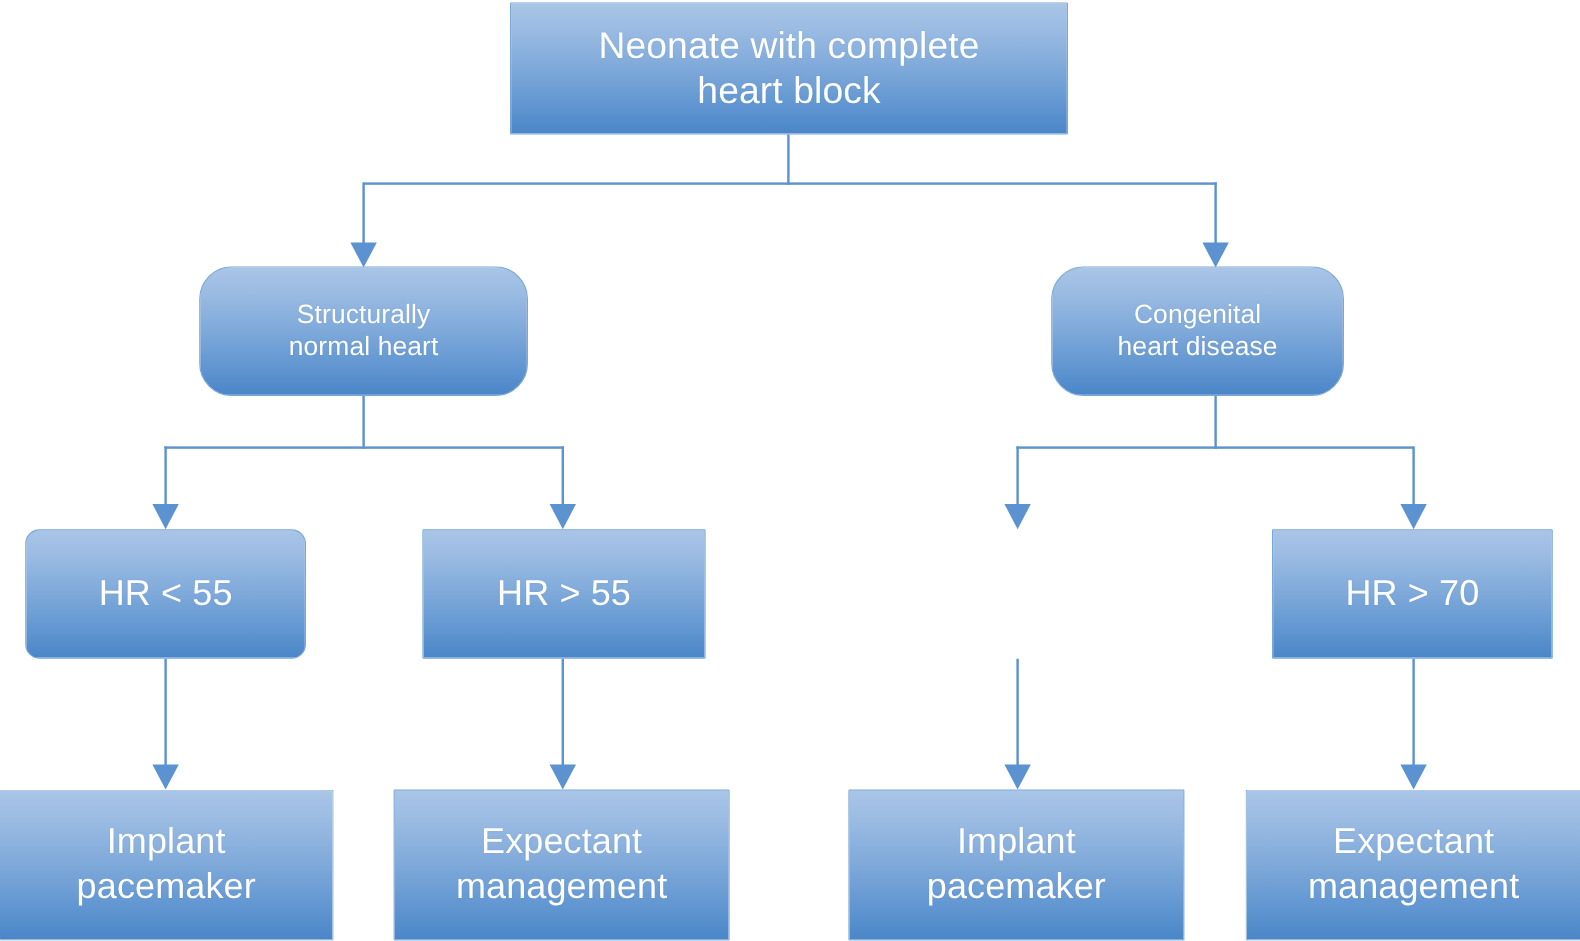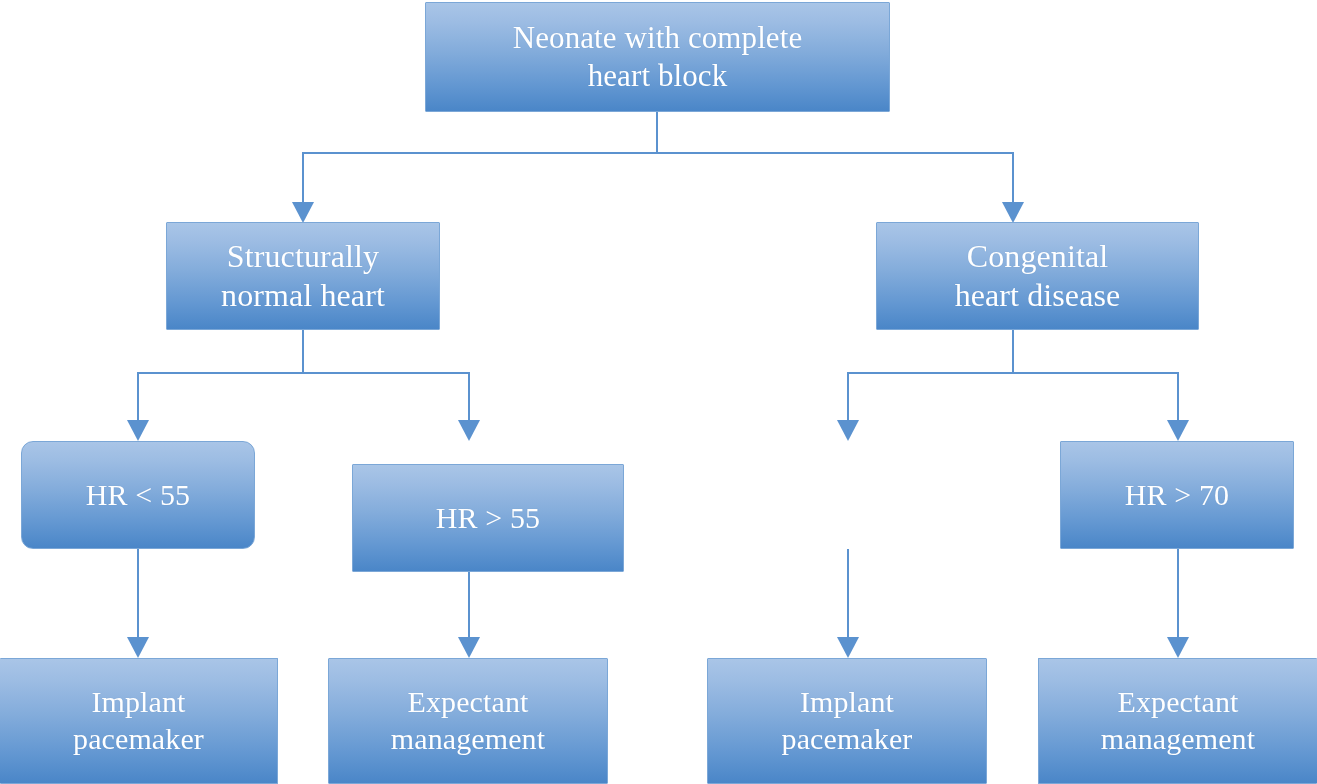--- a/index.html
+++ b/index.html
@@ -28,35 +28,34 @@
     align-items: center;
     justify-content: center;
     text-align: center;
     color: #ffffff;
     background: linear-gradient(to bottom, #a9c5e7 0%, #9cbce3 18%, #83acdb 45%, #6498d2 75%, #4a86c8 100%);
     border: 1px solid #7ba7d7;
     border-radius: 1px;
     line-height: 1.22;
     letter-spacing: 0.1px;
     text-shadow: 0 0 1px rgba(60,110,170,0.28);
-    font-family: Liberation Serif, serif;
     -webkit-font-smoothing: antialiased;
   }
 
   .node-label {
     display: block;
     width: 100%;
     white-space: pre-line;
     padding: 0 8px;
     box-sizing: border-box;
   }
 
   
   .row-root   { font-size: 31px; }
-  .row-level2 { font-size: 32px; }
+  .row-level2 { font-size: 22px; border-radius: 27px; }
   .row-level3 { font-size: 30px; }
   .row-level4 { font-size: 30px; }
 
   
   .conn {
     position: absolute;
     background: #5b92cf;
   }
   .conn-v { width: 2px; }
   .conn-h { height: 2px; }
@@ -111,30 +110,30 @@
   <div class="node row-root" style="left:425px; top:2px; width:465px; height:110px;">
     <span class="node-label">Neonate with complete
 heart block</span>
   </div>
 
   <div class="node row-level2" style="left:166px; top:222px; width:274px; height:108px;">
     <span class="node-label">Structurally
 normal heart</span>
   </div>
 
-  <div class="node row-level2" style="left:876px; top:222px; width:323px; height:108px;">
+  <div class="node row-level2" style="left:876px; top:222px; width:244px; height:108px;">
     <span class="node-label">Congenital
 heart disease</span>
   </div>
 
   <div class="node row-level3" style="left:21px; top:441px; width:234px; height:108px;border-radius:12px;">
     <span class="node-label">HR &lt; 55</span>
   </div>
 
-  <div class="node row-level3" style="left:352px; top:441px; width:272px; height:108px;margin-top:23px;">
+  <div class="node row-level3" style="left:352px; top:441px; width:236px; height:108px;">
     <span class="node-label">HR &gt; 55</span>
   </div>
 
 
   <div class="node row-level3" style="left:1060px; top:441px; width:234px; height:108px;">
     <span class="node-label">HR &gt; 70</span>
   </div>
 
   <div class="node row-level4" style="left:0px; top:658px; width:278px; height:126px; border-left:none;">
     <span class="node-label">Implant

